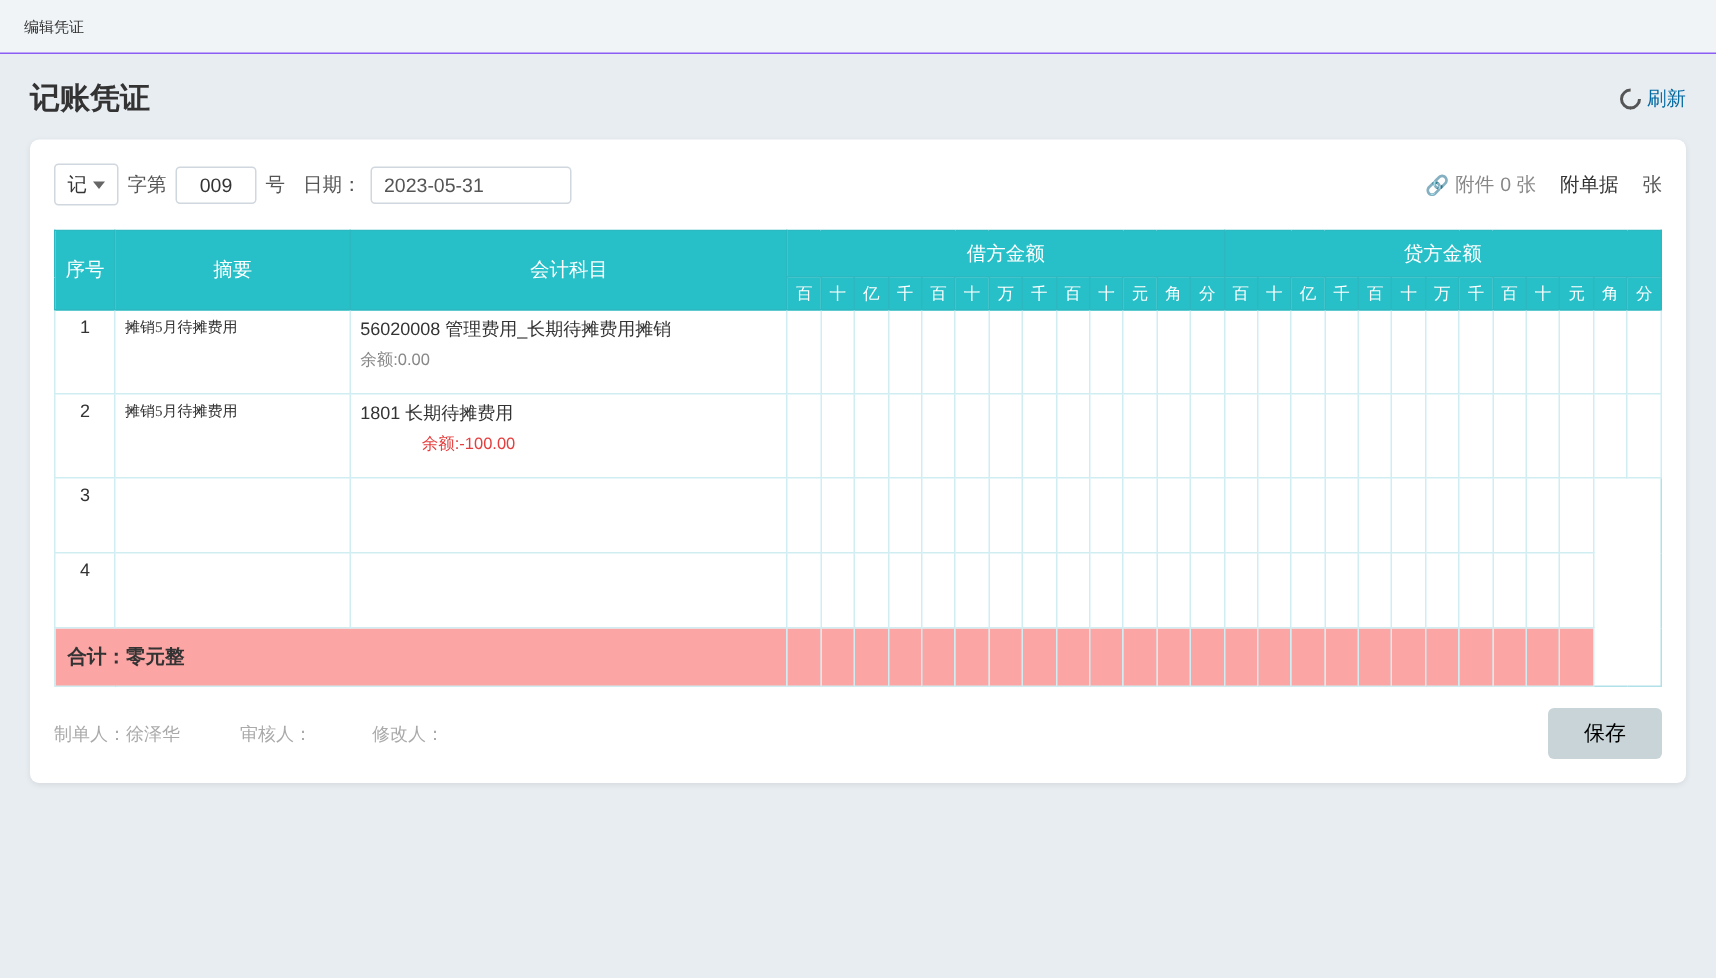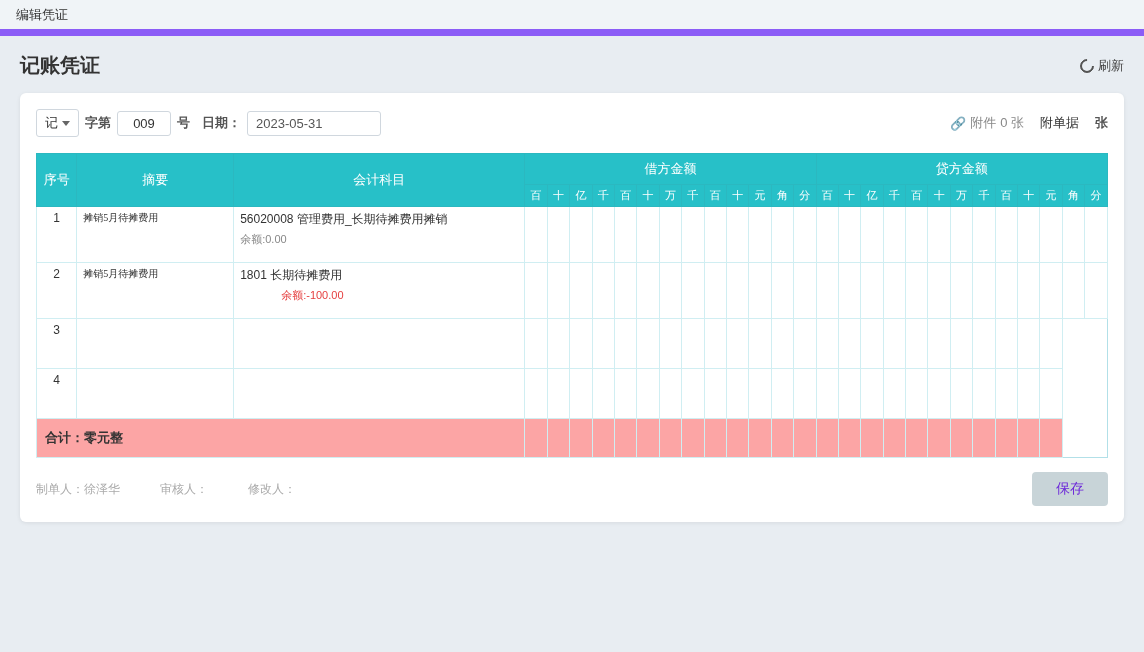--- a/index.html
+++ b/index.html
@@ -8,23 +8,23 @@
       font-size: 13px;
       background: #e8edf2;
       width: 1144px;
       height: 652px;
       overflow: hidden;
     }
 
     
     .title-bar {
       background: #f0f4f7;
-      border-bottom: 7px solid #8b5cf6;
+      border-bottom: 1px solid #8b5cf6;
       padding: 8px 16px;
-      font-size: 13px;
+      font-size: 10px;
       color: #333;
       height: 36px;
       display: flex;
       align-items: center;
     }
 
     
     .main-content {
       background: #e8edf2;
       padding: 16px 20px;
@@ -41,21 +41,21 @@
     }
     .page-title {
       font-size: 20px;
       font-weight: bold;
       color: #333;
     }
     .refresh-btn {
       display: flex;
       align-items: center;
       gap: 4px;
-      color: #404040;
+      color: #0369a1;
       cursor: pointer;
       font-size: 13px;
       background: none;
       border: none;
     }
     .refresh-icon {
       display: inline-block;
       width: 14px;
       height: 14px;
       border: 2px solid #555;
@@ -81,21 +81,20 @@
       flex-wrap: wrap;
     }
     .form-group {
       display: flex;
       align-items: center;
       gap: 6px;
     }
     .form-label {
       color: #555;
       font-size: 13px;
-      font-weight: bold;
     }
     .dropdown-btn {
       display: flex;
       align-items: center;
       gap: 4px;
       border: 1px solid #d0d7de;
       border-radius: 3px;
       padding: 4px 8px;
       background: #fff;
       cursor: pointer;
@@ -259,21 +258,21 @@
       gap: 0;
       color: #aaa;
       font-size: 12px;
     }
     .footer-item {
       margin-right: 40px;
     }
     .save-btn {
       margin-left: auto;
       background: #c8d4d8;
-      color: #6d28d9;
+      color: #000000;
       border: none;
       border-radius: 4px;
       padding: 8px 24px;
       font-size: 14px;
       cursor: not-allowed;
     }
 
     
     .digit-header {
       background: #27c0c8;

